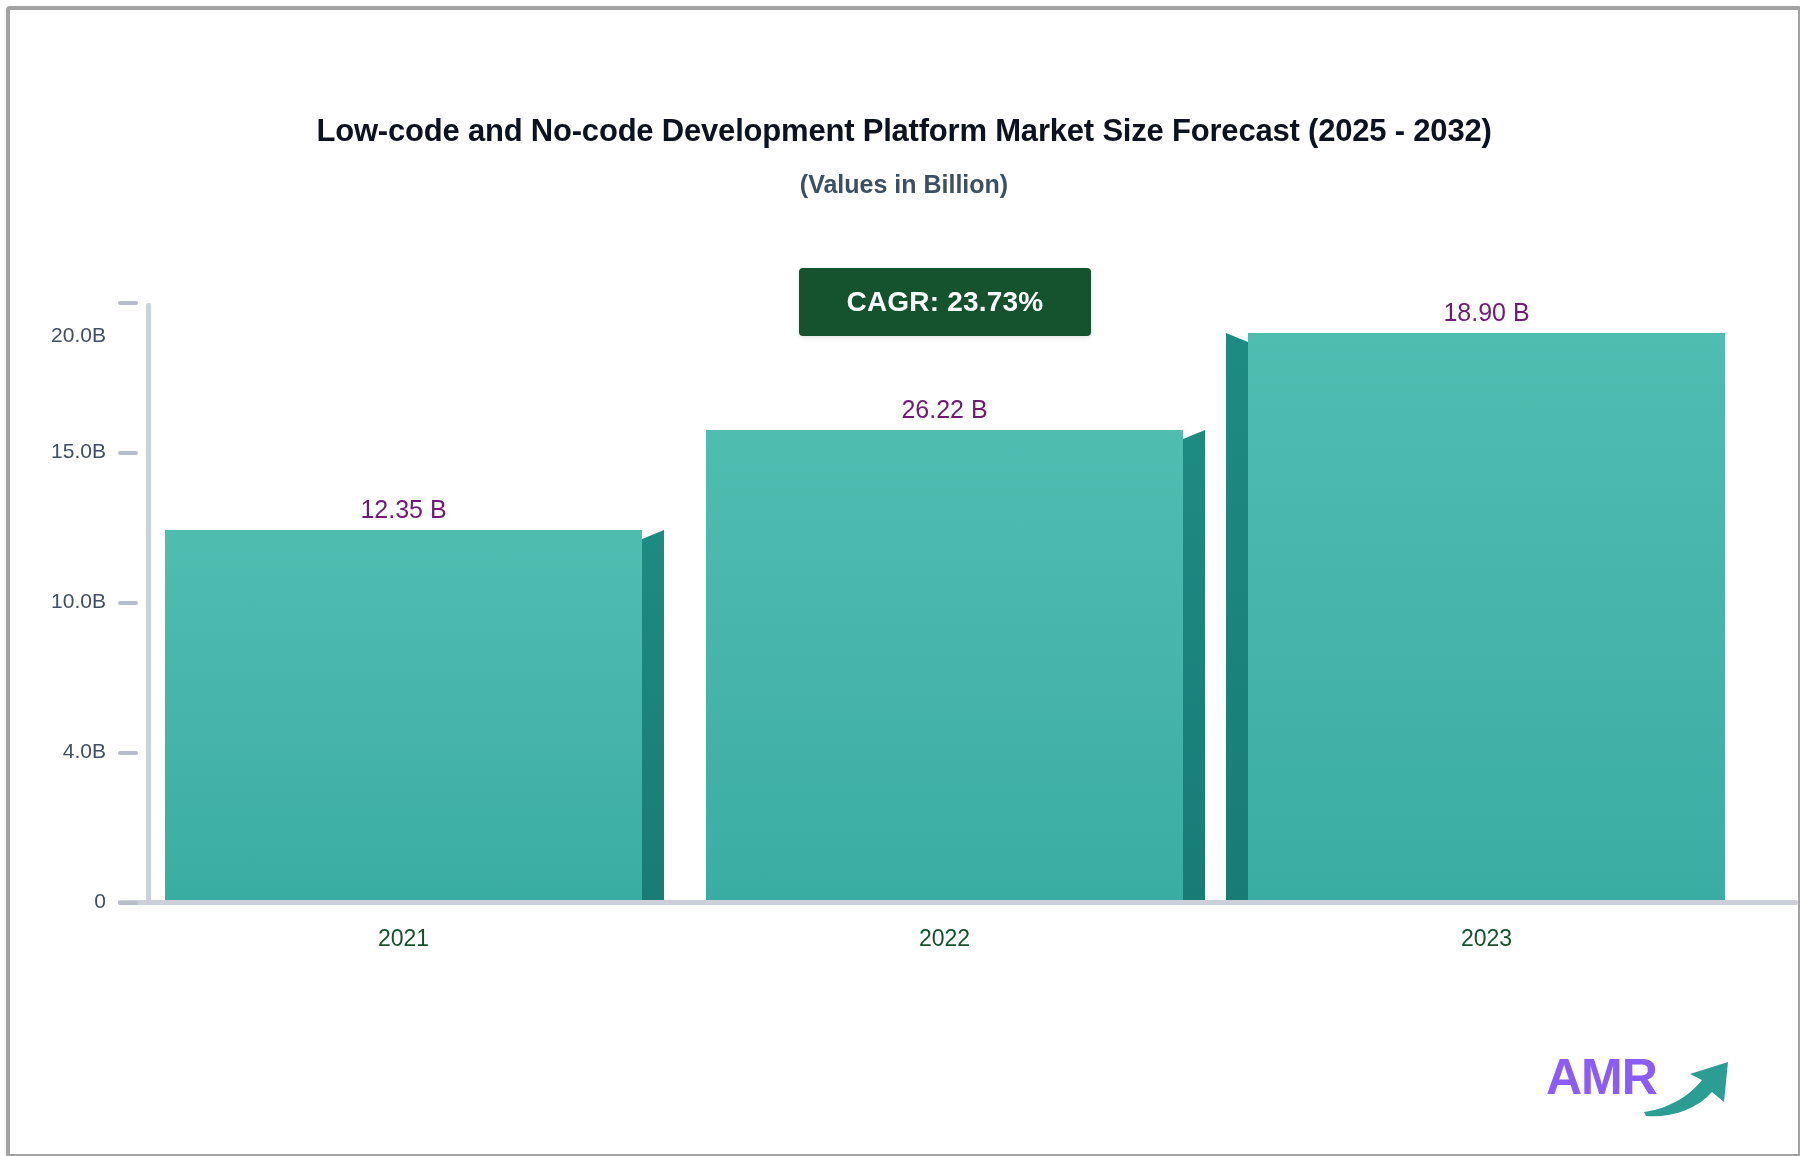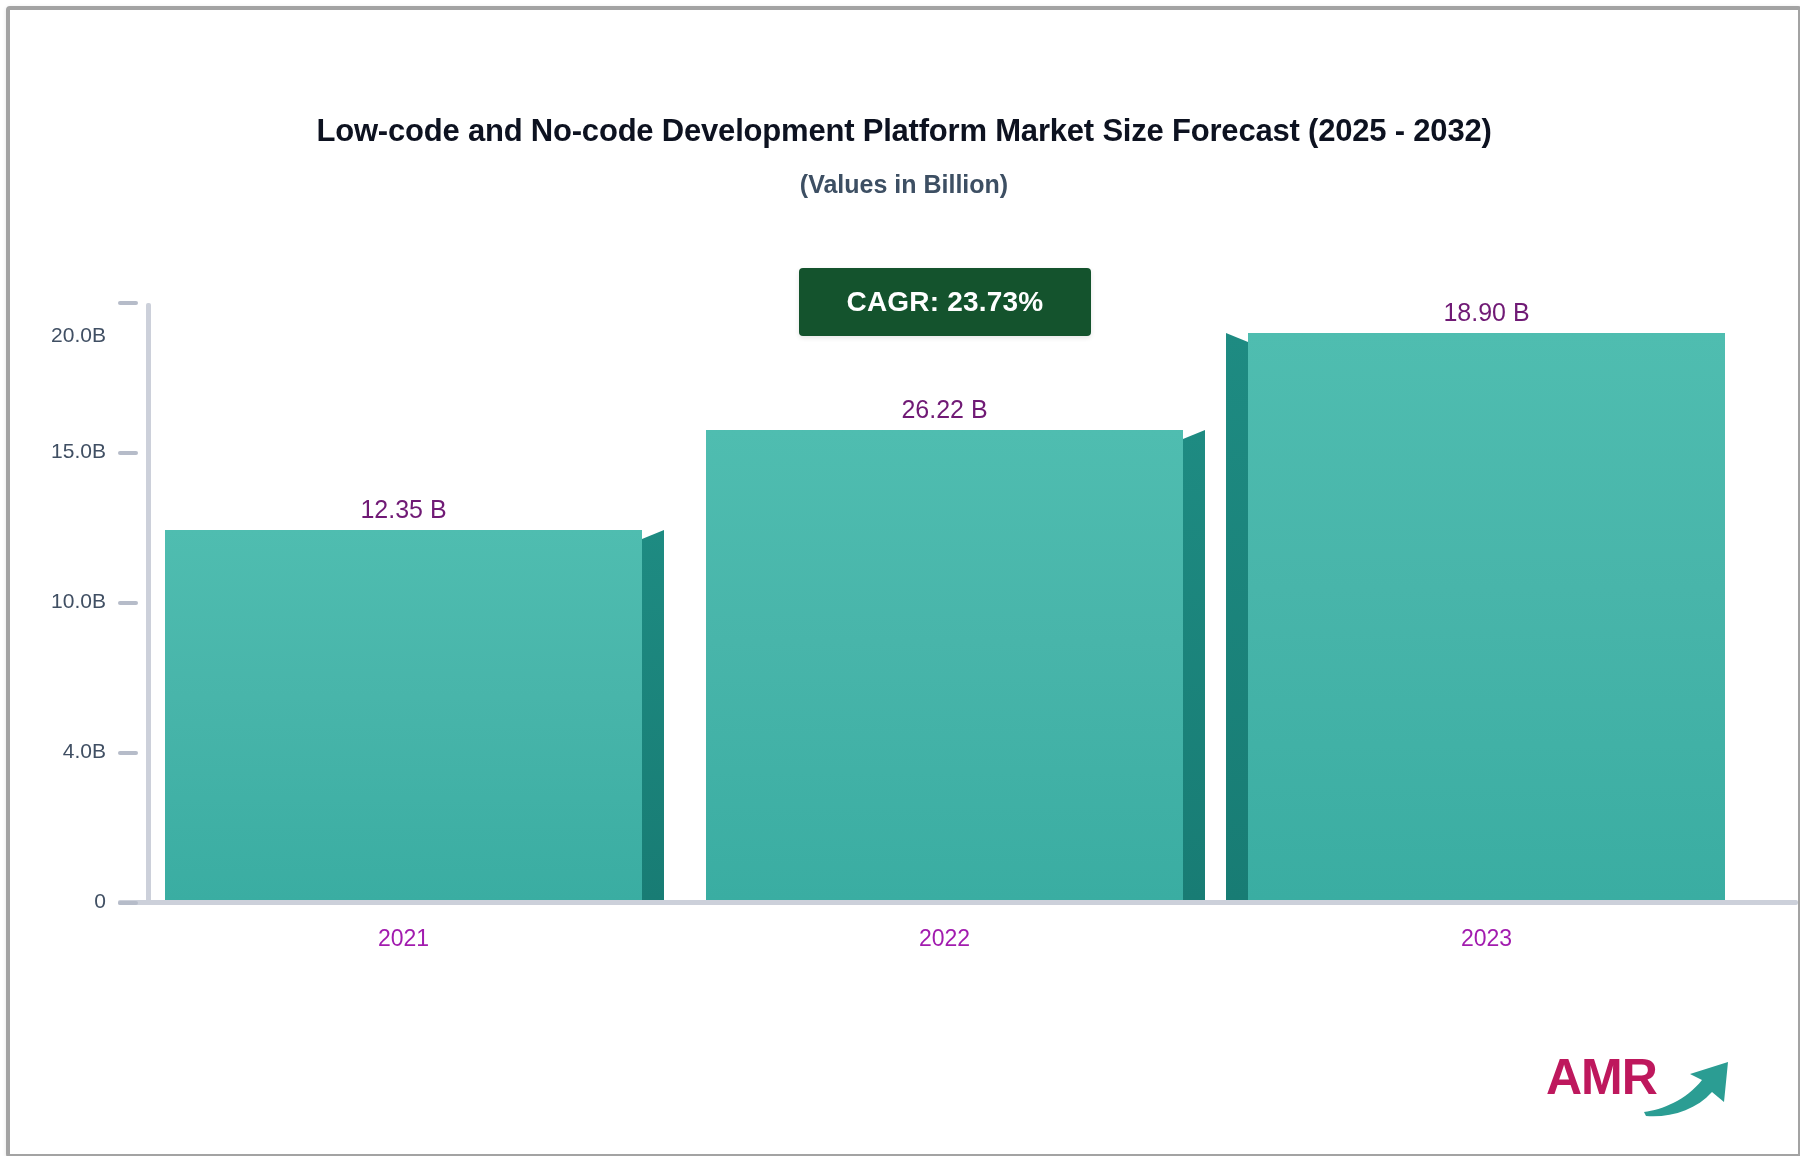--- a/index.html
+++ b/index.html
@@ -81,21 +81,21 @@
     position:absolute;
     text-align:right;
     font-size:21px;
     color:#404f63;
     white-space:nowrap;
   }
   .x-label{
     position:absolute;
     text-align:center;
     font-size:23px;
-    color:#a21caf;
+    color:#14532d;
     white-space:nowrap;
   }
 
   
   .bar-group{position:absolute;}
   .bar-face{
     position:absolute;left:0;top:0;
     width:100%;height:100%;
     background:linear-gradient(180deg,#4fbdb0 0%,#48b5aa 45%,#3aada2 100%);
   }
@@ -120,21 +120,21 @@
 
   
   #logo{
     position:absolute;
     left:1536px;top:1032px;
     width:190px;height:78px;
   }
   #logo-text{
     position:absolute;left:0;top:6px;
     font-size:50px;font-weight:bold;
-    color:#be185d;
+    color:#8b5cf6;
     letter-spacing:-1px;
   }
   #logo-arrow{
     position:absolute;left:96px;top:18px;
   }
 </style>
 </head>
 <body>
 
 <div id="frame">

